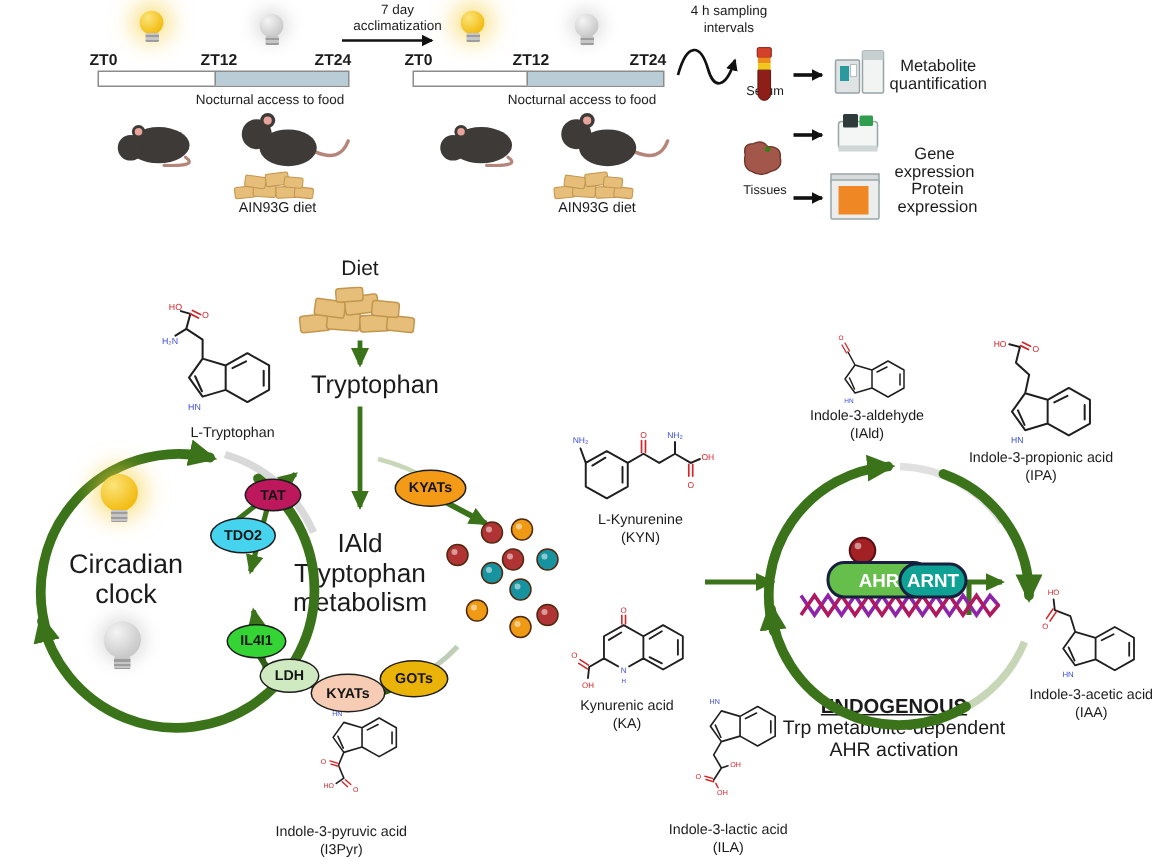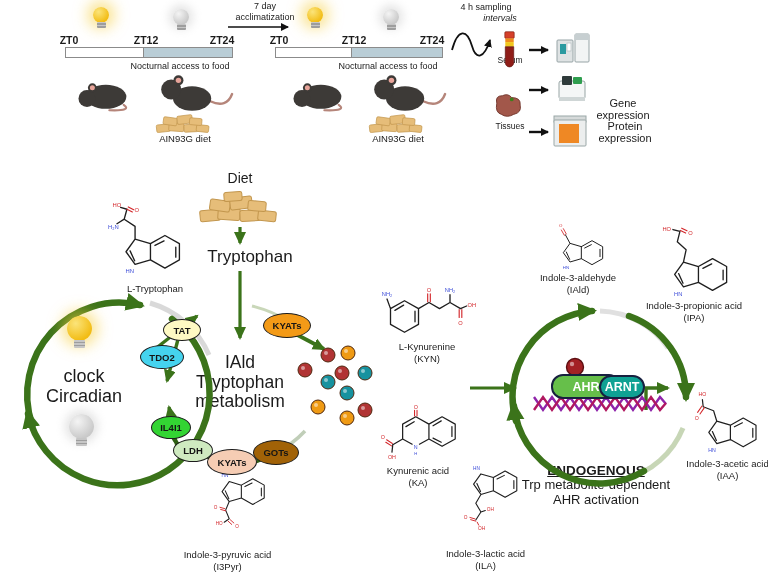--- a/index.html
+++ b/index.html
@@ -194,21 +194,21 @@
         <rect x="42" y="18" width="20" height="11" rx="2" transform="rotate(-3 52 23)"></rect>
         <rect x="60" y="19" width="18" height="10" rx="2" transform="rotate(6 69 24)"></rect>
         <rect x="12" y="8" width="20" height="11" rx="2" transform="rotate(8 22 13)"></rect>
         <rect x="32" y="5" width="22" height="12" rx="2" transform="rotate(-7 43 11)"></rect>
         <rect x="50" y="9" width="18" height="10" rx="2" transform="rotate(5 59 14)"></rect>
       </g>
   </svg>
   <div class="t" style="left:358px;top:134px;width:80px;font-size:9.5px;">AIN93G diet</div>
 
   <div class="t" style="left:450px;top:2px;width:72px;font-size:9px;">4 h sampling</div>
-  <div class="t" style="left:464px;top:13px;width:72px;font-size:9px;font-style:italic;">intervals</div>
+  <div class="t" style="left:450px;top:13px;width:72px;font-size:9px;">intervals</div>
 
   <svg class="abs z2" style="left:502px;top:31px;" width="15" height="39" viewBox="0 0 16 40">
     <rect x="3" y="0" width="10" height="7" rx="1" fill="#d5402a" stroke="#7c1d12" stroke-width="0.7"></rect>
     <rect x="3.5" y="7" width="9" height="4" fill="#ef8b1c"></rect>
     <rect x="3.5" y="11" width="9" height="5" fill="#f2c71d"></rect>
     <path d="M3.5,16 h9 v17 a4.5,4.5 0 0 1 -9,0 Z" fill="#8f1d18" stroke="#5a120e" stroke-width="0.7"></path>
   </svg>
   <div class="t" style="left:490px;top:56px;width:40px;font-size:8.5px;">Serum</div>
 
   <svg class="abs z2" style="left:493px;top:92px;" width="30" height="28" viewBox="0 0 32 30">
@@ -217,20 +217,24 @@
   </svg>
   <div class="t" style="left:490px;top:122px;width:40px;font-size:8.5px;">Tissues</div>
 
   <svg class="abs z2" style="left:556px;top:30px;" width="36" height="36" viewBox="0 0 36 36">
     <rect x="1" y="10" width="16" height="22" fill="#dfe3e4" stroke="#97a4a6" stroke-width="1" rx="1"></rect>
     <rect x="4" y="14" width="6" height="10" fill="#2b9aa0"></rect>
     <rect x="11" y="13" width="4" height="8" fill="#ffffff" stroke="#b5bec0" stroke-width="0.7"></rect>
     <rect x="19" y="4" width="14" height="28" fill="#f2f4f4" stroke="#97a4a6" stroke-width="1" rx="1"></rect>
     <rect x="19" y="4" width="14" height="6" fill="#c7cfd1"></rect>
   </svg>
+  <div class="t" style="left:588px;top:38px;width:75px;font-size:11px;">
+      <div>Metabolite</div>
+      <div>quantification</div>
+    </div>
 
   <svg class="abs z2" style="left:557px;top:73px;" width="30" height="30" viewBox="0 0 30 30">
     <rect x="2" y="8" width="26" height="18" fill="#f4f6f6" stroke="#98a5a5" stroke-width="1" rx="2"></rect>
     <rect x="5" y="3" width="10" height="9" fill="#2f3b3b" rx="1"></rect>
     <rect x="16" y="4" width="9" height="7" fill="#2f9e4f" rx="1"></rect>
     <rect x="2" y="24" width="26" height="4" fill="#cfd6d6"></rect>
   </svg>
   <div class="t" style="left:588px;top:77px;width:70px;font-size:11px;margin-top:20px;">
       <div>Gene</div>
       <div>expression</div>
@@ -261,46 +265,46 @@
   </svg>
   <div class="t" style="left:195px;top:247px;width:110px;font-size:17px;">Tryptophan</div>
 
   <div class="t" style="left:178px;top:353px;width:124px;font-size:17.5px;">
     <div>IAld</div>
     <div>Tryptophan</div>
     <div>metabolism</div>
   </div>
 
   <div class="t" style="left:38px;top:366px;width:92px;font-size:18px;">
+    <div>Circadian</div>
     <div>clock</div>
-    <div>Circadian</div>
   </div>
   <div class="bulb bulb-on bg" style="left:67px;top:316px;">
       <div class="glass"></div>
       <div class="screw"></div>
     </div>
   <div class="bulb bulb-off bg" style="left:69px;top:414px;">
       <div class="glass"></div>
       <div class="screw"></div>
     </div>
 
 
   <div class="t" style="left:510px;top:463px;width:172px;font-size:13px;">
     <div class="b u" style="font-size:13.5px;">ENDOGENOUS</div>
     <div>Trp metabolite-dependent</div>
     <div>AHR activation</div>
   </div>
 
-  <div class="oval" style="left:163px;top:319px;width:38px;height:22px;background:#fef9c3;">TAT</div>
+  <div class="oval" style="left:163px;top:319px;width:38px;height:22px;background:#be185d;">TAT</div>
   <div class="oval" style="left:140px;top:345px;width:44px;height:24px;background:#45d3ee;">TDO2</div>
   <div class="oval" style="left:263px;top:313px;width:48px;height:25px;background:#f39a17;">KYATs</div>
   <div class="oval" style="left:151px;top:416px;width:40px;height:23px;background:#33d433;">IL4I1</div>
   <div class="oval" style="left:173px;top:439px;width:40px;height:23px;background:#cfeac0;">LDH</div>
   <div class="oval" style="left:207px;top:449px;width:50px;height:26px;background:#f6cdb4;">KYATs</div>
-  <div class="oval" style="left:253px;top:440px;width:46px;height:25px;background:#a16207;">GOTs</div>
+  <div class="oval" style="left:253px;top:440px;width:46px;height:25px;background:#eab308;">GOTs</div>
 
   <div class="pill" style="left:551px;top:374px;width:70px;height:25px;background:#66bf4a;">AHR</div>
   <div class="pill" style="left:599px;top:375px;width:46px;height:24px;background:#0fa193;">ARNT</div>
 
   <svg class="abs z2 struct" style="left:100px;top:202px;" width="100" height="76" viewBox="0 0 95 84">
     <path class="bd" d="M48,46 L64,37 L80,46 L80,64 L64,73 L48,64 L48,46 L31,41 L21,55 L31,69 L48,64 M53,48 L63,43 M76,50 L76,61 M25.5,54 L30.5,65 M31,41 L31,27 L19,19 M19,19 L11,24 M19,19 L22,8 M22,8 L15,6"></path>
     <path class="rb" d="M22,8 L28,11 M23.5,5.5 L29.5,8.5"></path>
     <text class="at-r" x="11" y="5" text-anchor="middle">HO</text>
     <text class="at-r" x="33" y="11" text-anchor="middle">O</text>
     <text class="at-b" x="7" y="30" text-anchor="middle">H₂N</text>

